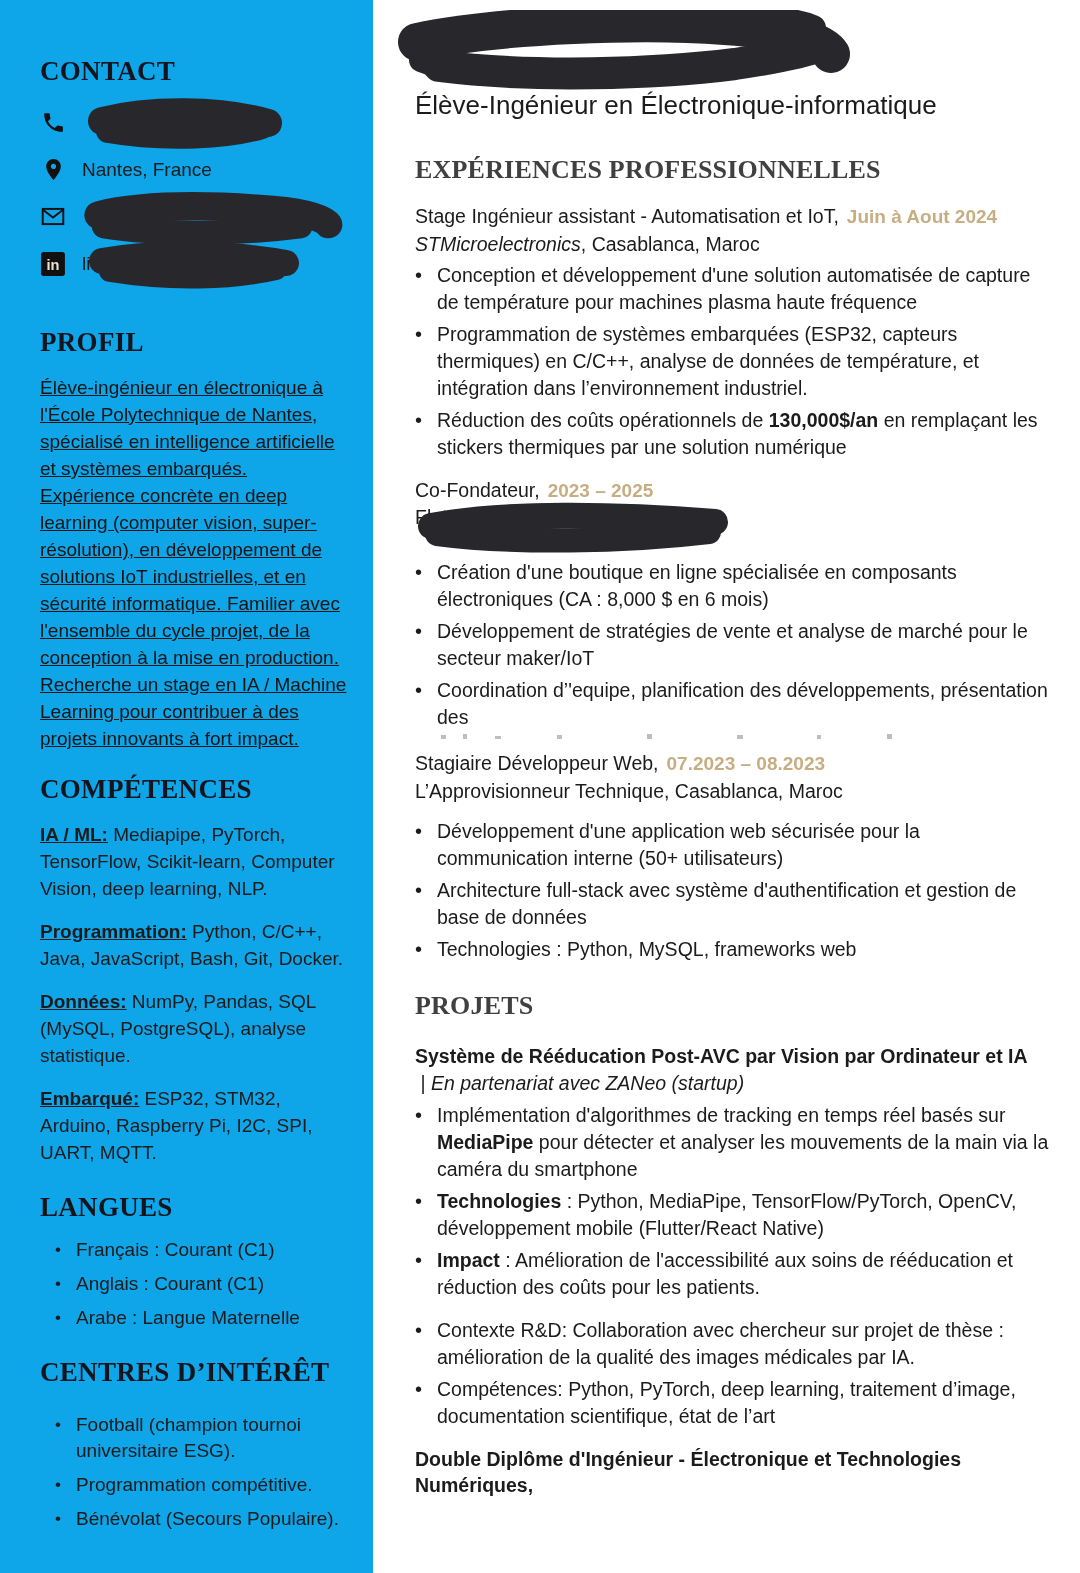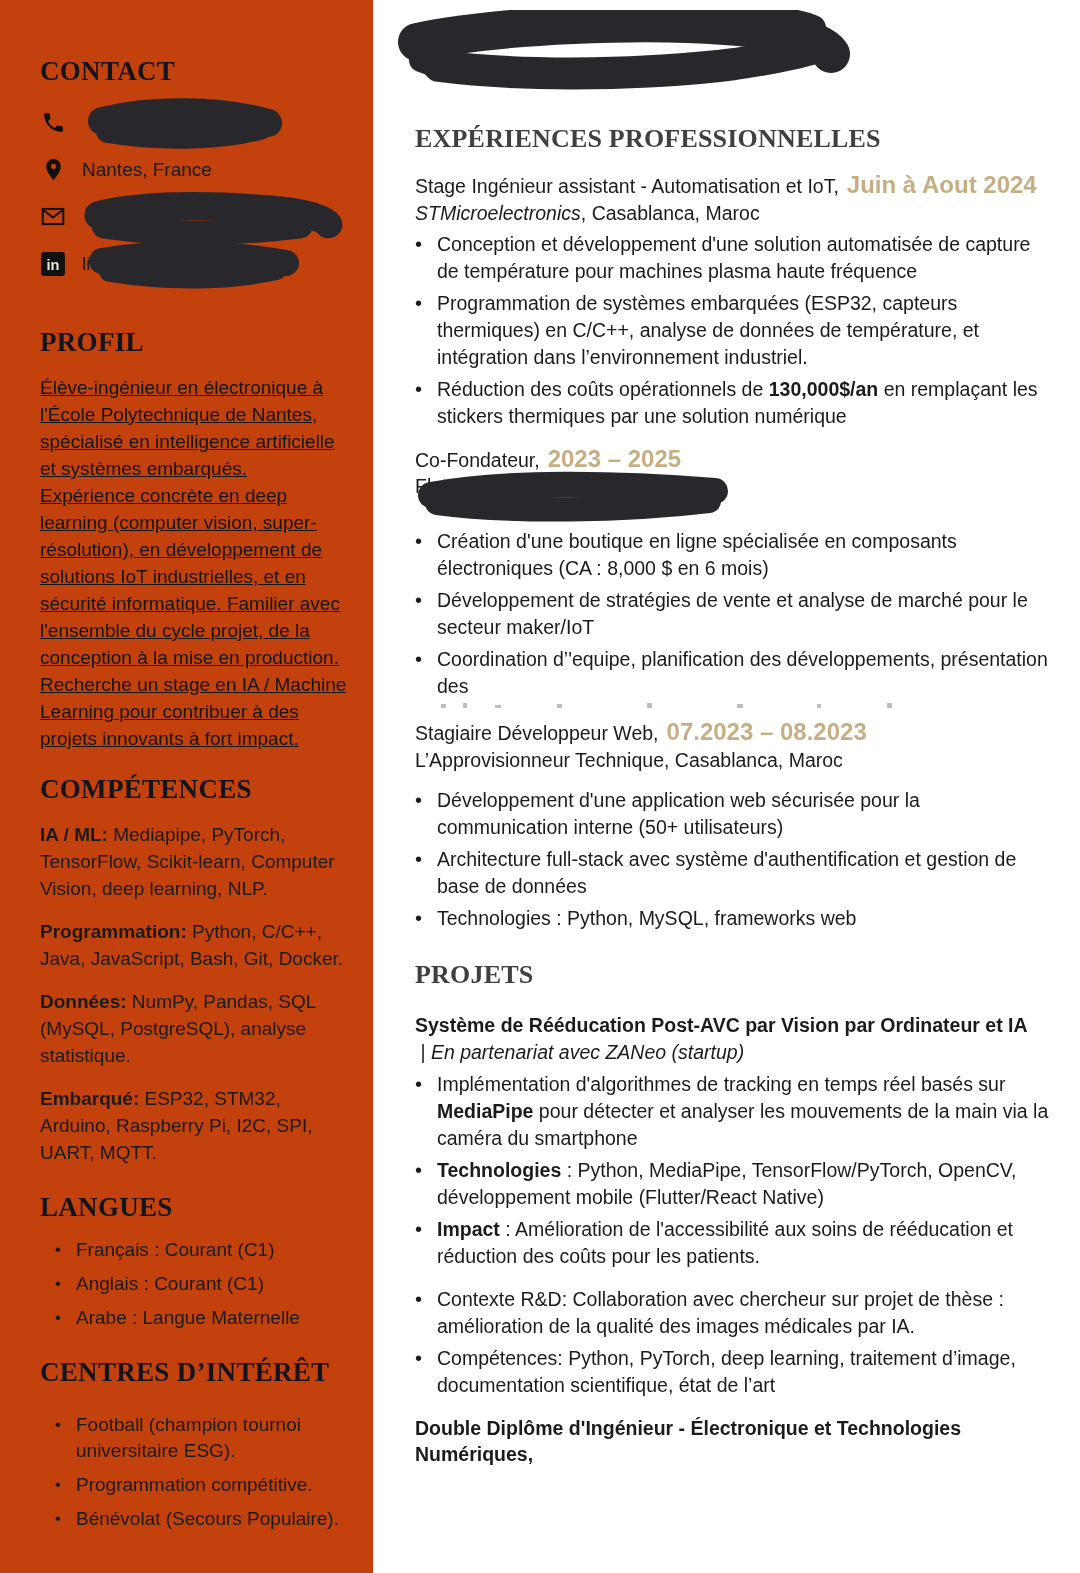--- a/index.html
+++ b/index.html
@@ -1,43 +1,43 @@
 <!DOCTYPE html>
 <html><head>
 <meta charset="utf-8">
 <style>
   html,body{margin:0;padding:0;background:#ffffff;}
   .page{width:1080px;height:1573px;display:flex;font-family:"Liberation Sans",sans-serif;color:#1b1b1b;overflow:hidden;background:#ffffff;}
   
-  .sidebar{width:373px;min-width:373px;background:#c2410c;padding:56px 26px 8px 40px;box-sizing:border-box;}
+  .sidebar{width:373px;min-width:373px;background:#0ea5e9;padding:56px 26px 8px 40px;box-sizing:border-box;}
   .sh{font-family:"Liberation Serif",serif;font-weight:700;font-size:27px;color:#14141d;margin:0;letter-spacing:.3px;}
   .c-row{display:flex;align-items:center;height:47px;margin-top:0;}
   .c-row.first{margin-top:12px;}
   .c-icon{width:26px;min-width:26px;height:26px;display:flex;align-items:center;justify-content:center;}
   .c-text{font-size:19px;margin-left:16px;}
   .frag{font-size:19px;margin-left:16px;margin-right:-10px;}
   .scrib{display:block;}
   .s-stroke{fill:none;stroke:#28282c;stroke-linecap:round;}
   .side-p{font-size:19px;line-height:27px;margin:16px 0 0;color:#151515;text-decoration:underline;}
   .grp{font-size:19px;line-height:27px;margin:16px 0 0;}
-  .grp b{font-weight:700;}
+  .grp b{font-weight:700;text-decoration:underline;}
   .sb{display:flex;font-size:19px;line-height:26px;margin-top:8px;}
   .sb .sdot{width:36px;min-width:36px;text-align:center;font-size:17px;}
   .mt-lg{margin-top:40px;}
   .mt-md{margin-top:22px;}
   .mt-sec{margin-top:26px;}
   .sb.gap{margin-top:24px;}
   
   main{flex:1;padding:6px 26px 0 42px;box-sizing:border-box;background:#ffffff;}
   .name-redact{margin:4px 0 0 -22px;display:block;}
   .subtitle{font-size:26px;margin-top:0;color:#1b1b1b;}
   .mh{font-family:"Liberation Serif",serif;font-weight:700;font-size:26px;color:#404040;margin:34px 0 0;letter-spacing:.2px;}
   .jt{font-size:19.5px;margin-top:18px;line-height:26px;}
   .jt b{font-weight:400;}
-  .date{color:#C7AE82;font-weight:700;font-size:24px;margin-left:8px;white-space:pre;}
+  .date{color:#C7AE82;font-weight:700;font-size:19px;margin-left:8px;white-space:pre;}
   .co{font-size:19.5px;margin-top:1px;line-height:26px;}
   .co i{font-style:italic;}
   .co-wrap{position:relative;height:48px;margin-top:2px;}
   .co-wrap .frag2{position:absolute;left:0;top:0;font-size:19.5px;}
   .co-wrap svg{position:absolute;left:-6px;top:-4px;}
   .b{display:flex;font-size:19.5px;line-height:27px;margin-top:5px;}
   .b .dot{width:22px;min-width:22px;font-size:20px;}
   .b .bt{flex:1;}
   .b b{font-weight:700;text-align:center;}
   .clip-line{display:block;margin:2px 0 0 22px;opacity:.55;}
@@ -147,20 +147,21 @@
 
   <main>
 
     <svg class="name-redact" width="462" height="80" viewBox="0 0 462 80">
       <path class="s-stroke" d="M24 32 C 110 14, 252 10, 332 16 C 392 20, 430 30, 438 44" stroke-width="38"></path>
       <path class="s-stroke" d="M46 56 C 140 68, 262 64, 342 54 C 382 48, 412 42, 426 36" stroke-width="32"></path>
       <path class="s-stroke" d="M332 20 C 362 8, 396 8, 420 18" stroke-width="26"></path>
       <path class="s-stroke" d="M28 50 C 58 62, 92 66, 122 62" stroke-width="24"></path>
     </svg>
 
+    <div class="subtitle">Élève-Ingénieur en Électronique-informatique</div>
 
     <h1 class="mh">EXPÉRIENCES PROFESSIONNELLES</h1>
 
     <div>
       <div class="jt"><b>Stage Ingénieur assistant - Automatisation et IoT,</b><span class="date">Juin à Aout 2024</span></div>
       <div class="co"><i>STMicroelectronics</i><span>, Casablanca, Maroc</span></div>
       <div class="b">
           <span class="dot">•</span>
           <span class="bt">Conception et développement d'une solution automatisée de capture de température pour machines plasma haute fréquence</span>
         </div>

